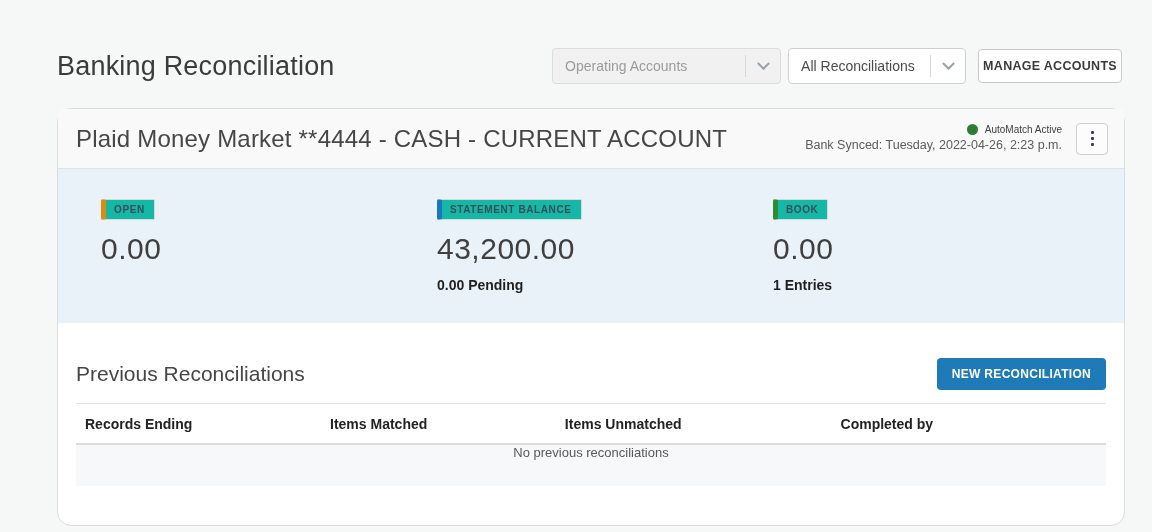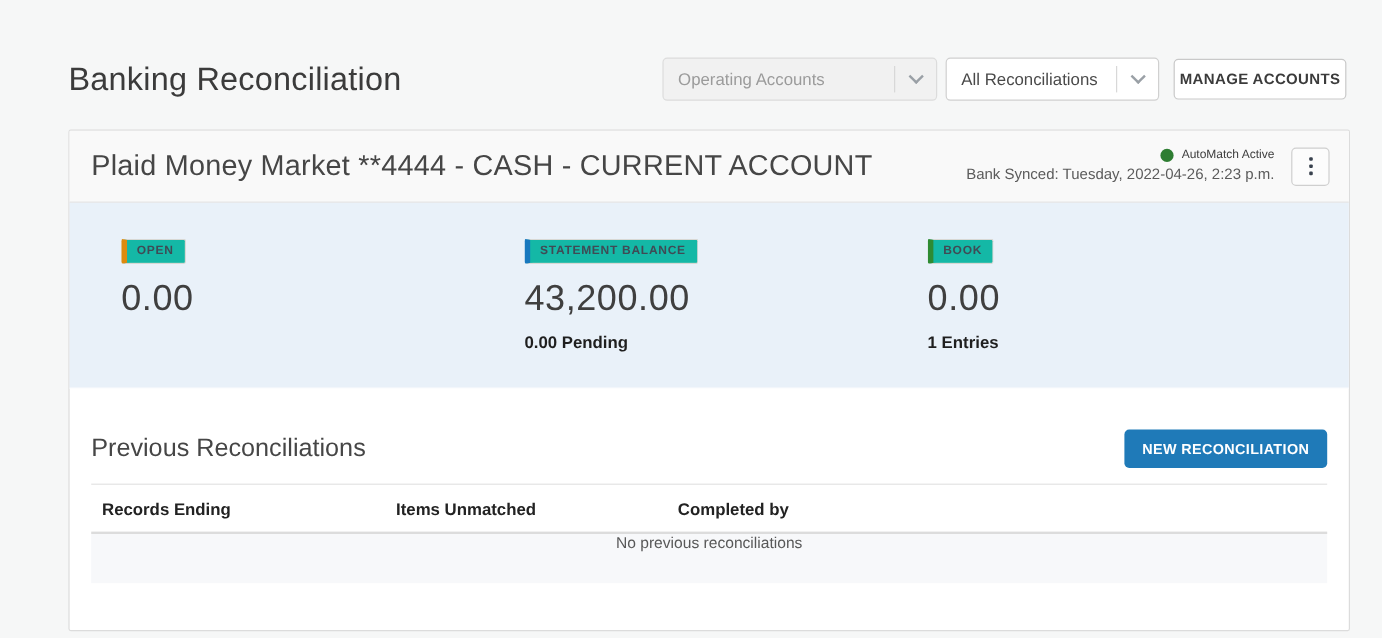--- a/index.html
+++ b/index.html
@@ -44,21 +44,21 @@
   .btn-outline {
     height:34px; padding:0 4px; background:#fff;
     border:1px solid #c9c9c9; border-radius:4px;
     font-size:12.5px; font-weight:bold; color:#3b3b3b; letter-spacing:.3px;
     cursor:pointer; white-space:nowrap;
   }
 
   
   .card {
     position:absolute; left:57px; right:27px; top:108px; bottom:6px;
-    background:#fff; border:1px solid #dcdcdc; border-radius:2px;
+    background:#fff; border:1px solid #dcdcdc; border-radius:14px;
     display:flex; flex-direction:column;
   }
   .card-header {
     height:60px; flex:0 0 60px; background:#f9f9f9;
     border-bottom:1px solid #e2e2e2;
     display:flex; align-items:center; padding:0 16px 0 18px;
   }
   .card-title {
     font-size:24px; font-weight:300; color:#464646; letter-spacing:.2px;
     white-space:nowrap;
@@ -183,20 +183,21 @@
 
   <div class="card-body">
     <div class="section-row">
       <div class="section-title">Previous Reconciliations</div>
       <button class="btn-primary" style="background: rgb(31, 122, 184);">NEW RECONCILIATION</button>
     </div>
 
     <div class="table-wrap">
       <div class="thead">
         <span>Records Ending</span>
+        <span>Items Matched</span>
         <span>Items Unmatched</span>
         <span>Completed by</span>
       </div>
       <div class="empty-row">
         <span>No previous reconciliations</span>
       </div>
     </div>
   </div>
 
 </div>

